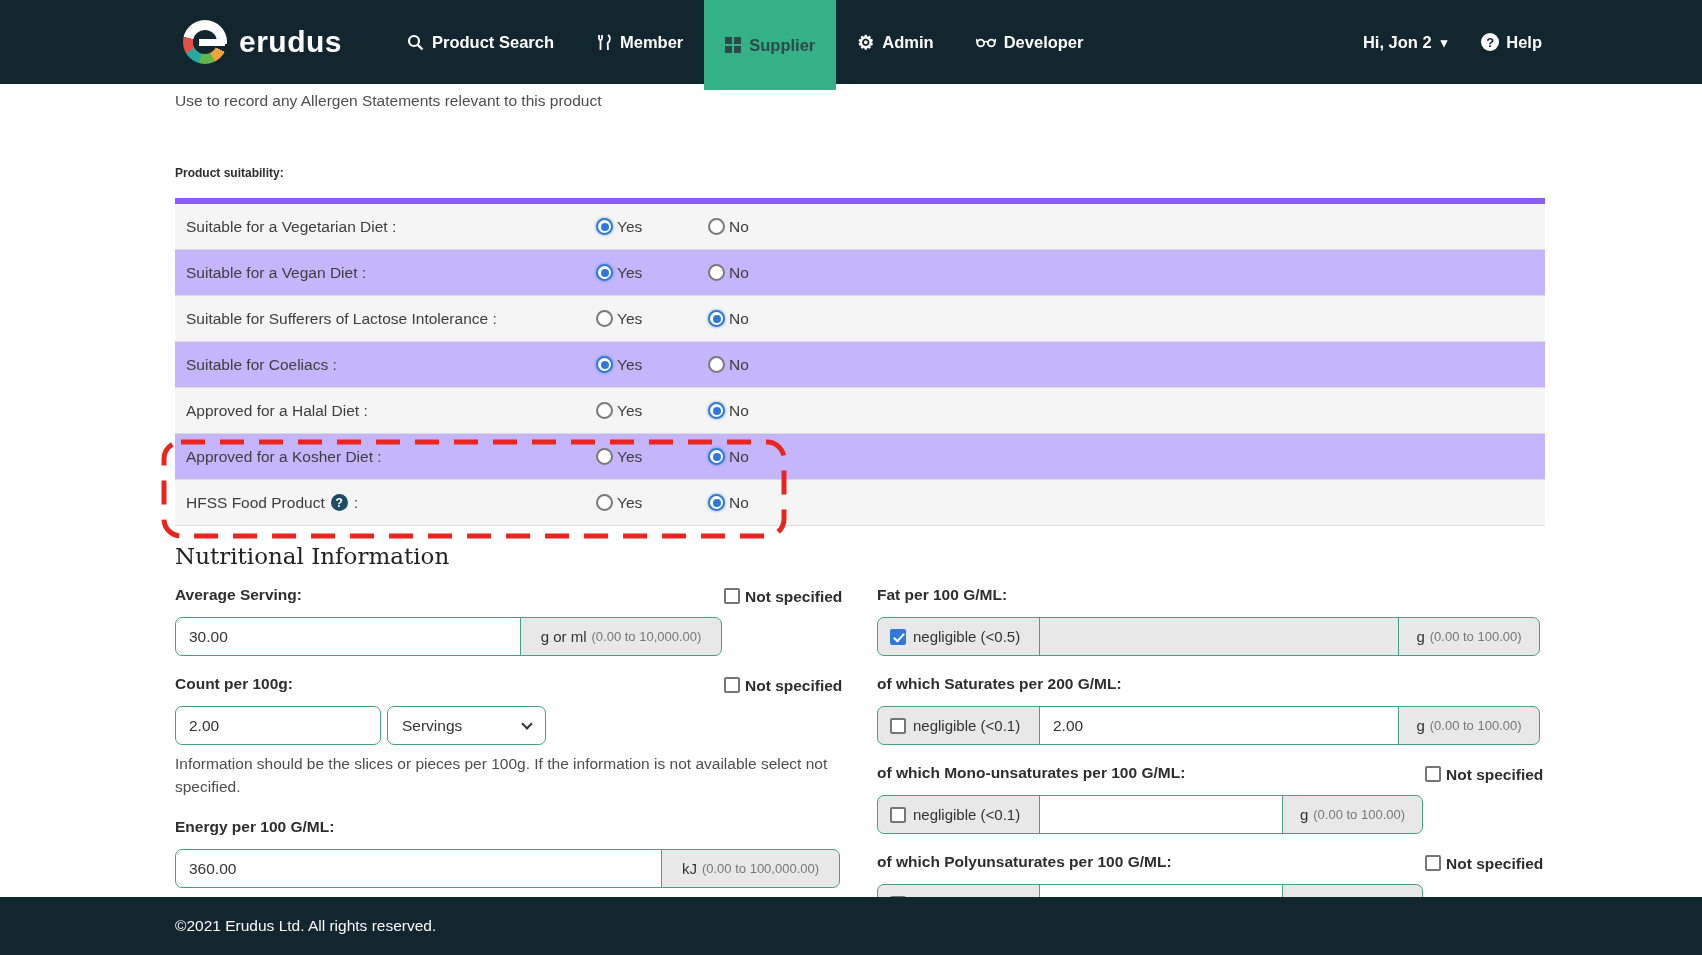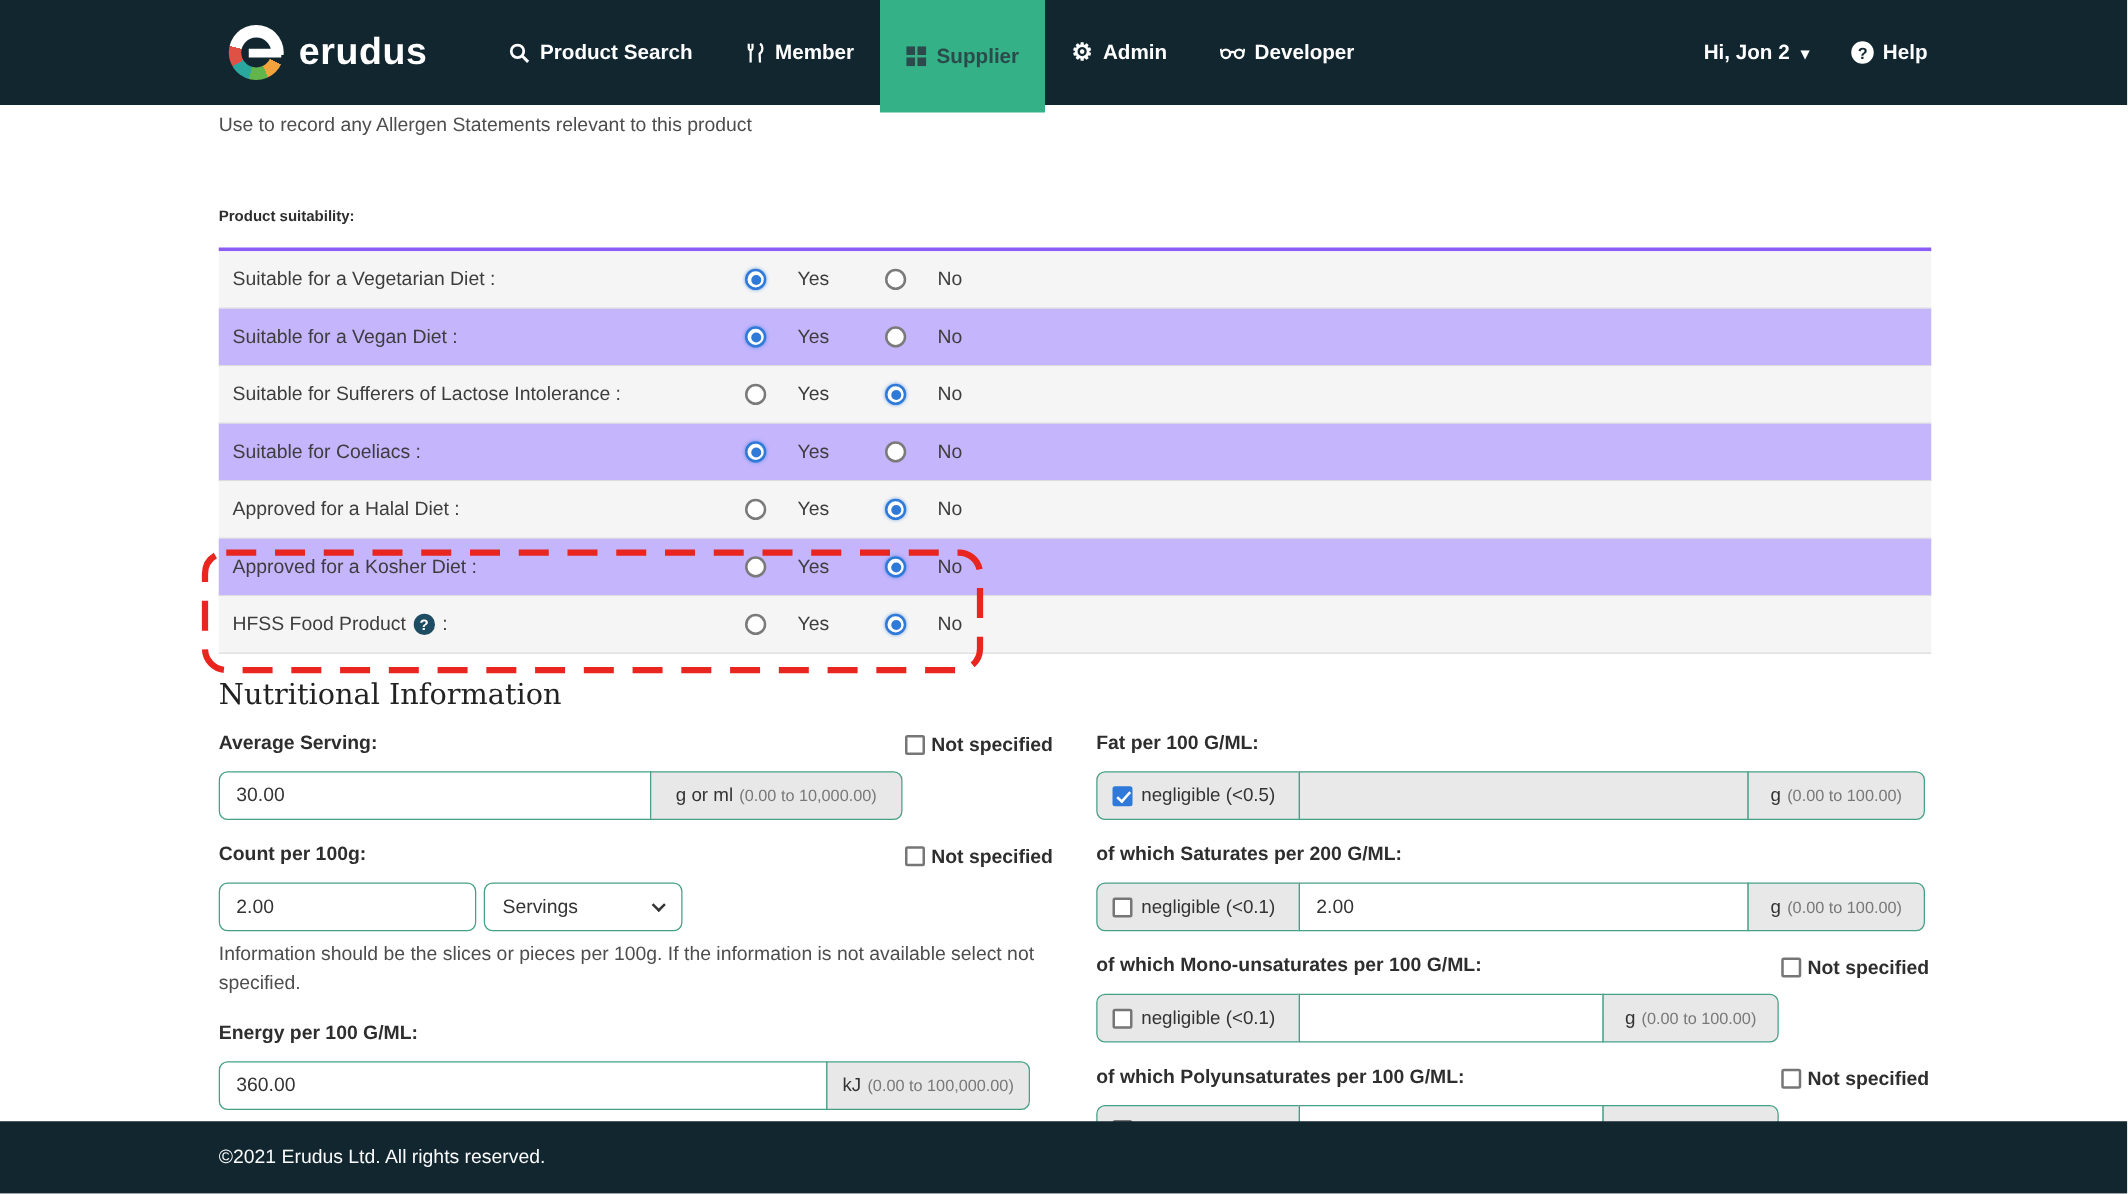--- a/index.html
+++ b/index.html
@@ -48,28 +48,28 @@
   .help-link { display:flex; align-items:center; gap:7px; color:#fff; font-size:16.5px; font-weight:bold; cursor:pointer; }
   .help-circle {
     width:18px; height:18px; border-radius:50%; background:#fff; color:#122630;
     display:flex; align-items:center; justify-content:center; font-size:13px; font-weight:bold;
   }
 
   
   .intro { position:absolute; left:175px; top:92px; font-size:15.5px; color:#4d4d4d; }
   .section-label { position:absolute; left:175px; top:166px; font-size:12px; font-weight:bold; color:#2e2e2e; }
 
-  #suit-table { position:absolute; left:175px; top:198px; width:1370px; border-top:3px solid #8b5cf6; }
+  #suit-table { position:absolute; left:175px; top:198px; width:1370px; border-top:6px solid #8b5cf6; }
   .srow {
     display:flex; align-items:center; height:46px; border-bottom:1px solid #ddd;
     padding-left:11px; font-size:15.5px; color:#3d3d3d; background:#c4b5fd;
   }
   .srow:nth-child(odd) { background:#f5f5f5; }
   .srow .rlabel { width:410px; display:flex; align-items:center; gap:6px; }
-  .rgroup { display:flex; align-items:center; gap:25px; width:112px; }
+  .rgroup { display:flex; align-items:center; gap:4px; width:112px; }
   .radio {
     width:17px; height:17px; border-radius:50%; border:2px solid #7a7a7a; background:#fff;
     position:relative; flex:0 0 auto; cursor:pointer;
   }
   .radio.on { border-color:#2f7ad9; box-shadow:0 0 3px rgba(47,122,217,.7); }
   .radio.on::after { content:""; position:absolute; inset:2.5px; border-radius:50%; background:#2f7ad9; }
   .qicon {
     width:17px; height:17px; border-radius:50%; background:#1d4c63; color:#fff;
     display:inline-flex; align-items:center; justify-content:center;
     font-size:12px; font-weight:bold; cursor:pointer;
@@ -324,21 +324,21 @@
     <span>Servings</span>
     <span class="chev"></span>
   </div>
   <div class="help-text">Information should be the slices or pieces per 100g. If the information is not available select not specified.</div>
 
   <div class="flabel" style="left:175px; top:818px;">Energy per 100 G/ML:</div>
   <div class="igroup" style="left:175px; top:849px;">
     <div class="seg inputseg first" style="width:487px;">
       <input value="360.00" style="">
     </div>
-    <div class="seg addon last" style="width:163px;">
+    <div class="seg addon last" style="width:179px;">
       <span class="unit">kJ</span>
       <span class="range">(0.00 to 100,000.00)</span>
     </div>
   </div>
 
   <div class="flabel" style="left:877px; top:586px;">Fat per 100 G/ML:</div>
   <div class="igroup" style="left:877px; top:617px;">
     <div class="seg laddon first" style="width:163px;">
       <span class="cb on"></span>
       <span class="neg">negligible (&lt;0.5)</span>

